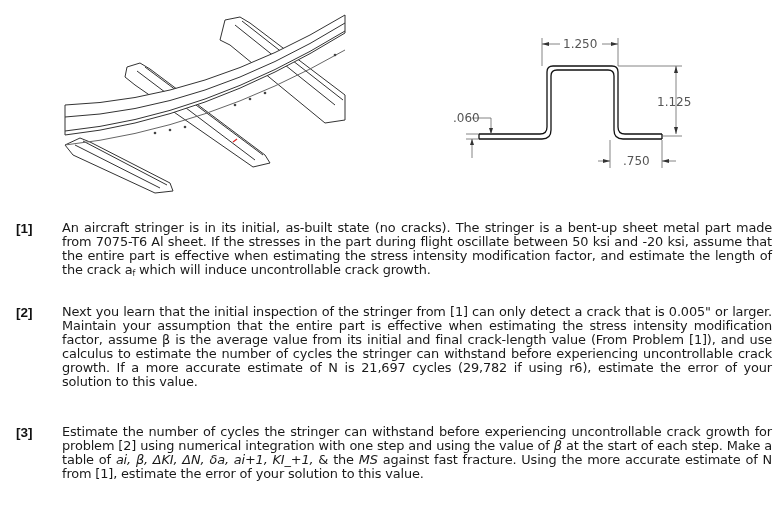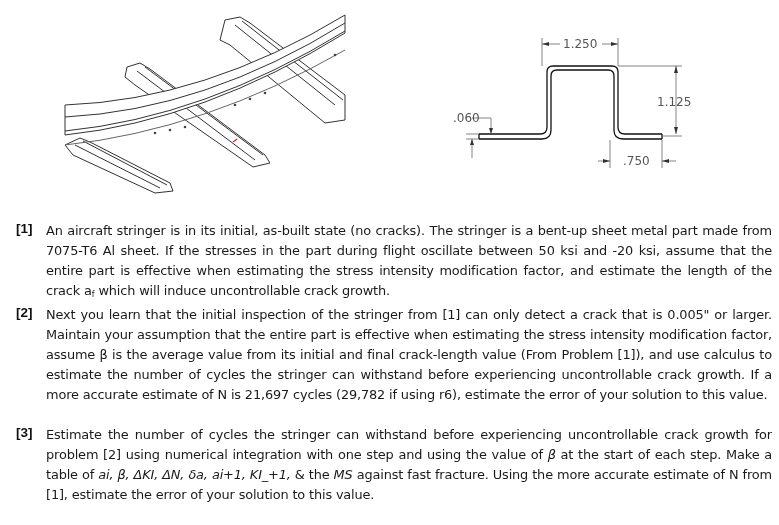--- a/index.html
+++ b/index.html
@@ -4,21 +4,21 @@
 <style>
   html, body { margin: 0; padding: 0; background: #ffffff; }
   body { width: 779px; height: 525px; position: relative; overflow: hidden;
          font-family: "DejaVu Sans", sans-serif; color: #1a1a1a; }
   .fig-stringer { position: absolute; left: 55px; top: 5px; width: 300px; height: 190px; }
   .fig-section { position: absolute; left: 420px; top: 0px; width: 290px; height: 200px; }
   .dim { font-family: "DejaVu Sans", sans-serif; font-size: 12px; fill: #555; }
   .problem { position: absolute; left: 16px; width: 756px; }
   .problem .num { position: absolute; left: 0; top: 0; font-weight: bold; font-size: 13.5px;
                   font-family: "Liberation Sans", sans-serif; color: #111; }
-  .problem .body { margin-left: 30px; font-size: 12.9px; line-height: 20px;
+  .problem .body { margin-left: 46px; font-size: 12.9px; line-height: 14px;
                    text-align: justify; letter-spacing: -0.15px; }
   #p1 { top: 221px; }
   #p2 { top: 305px; }
   #p3 { top: 425px; }
   .it { font-style: italic; }
   sub { font-size: 8px; vertical-align: -2px; }
 </style>
 </head>
 <body>
 

